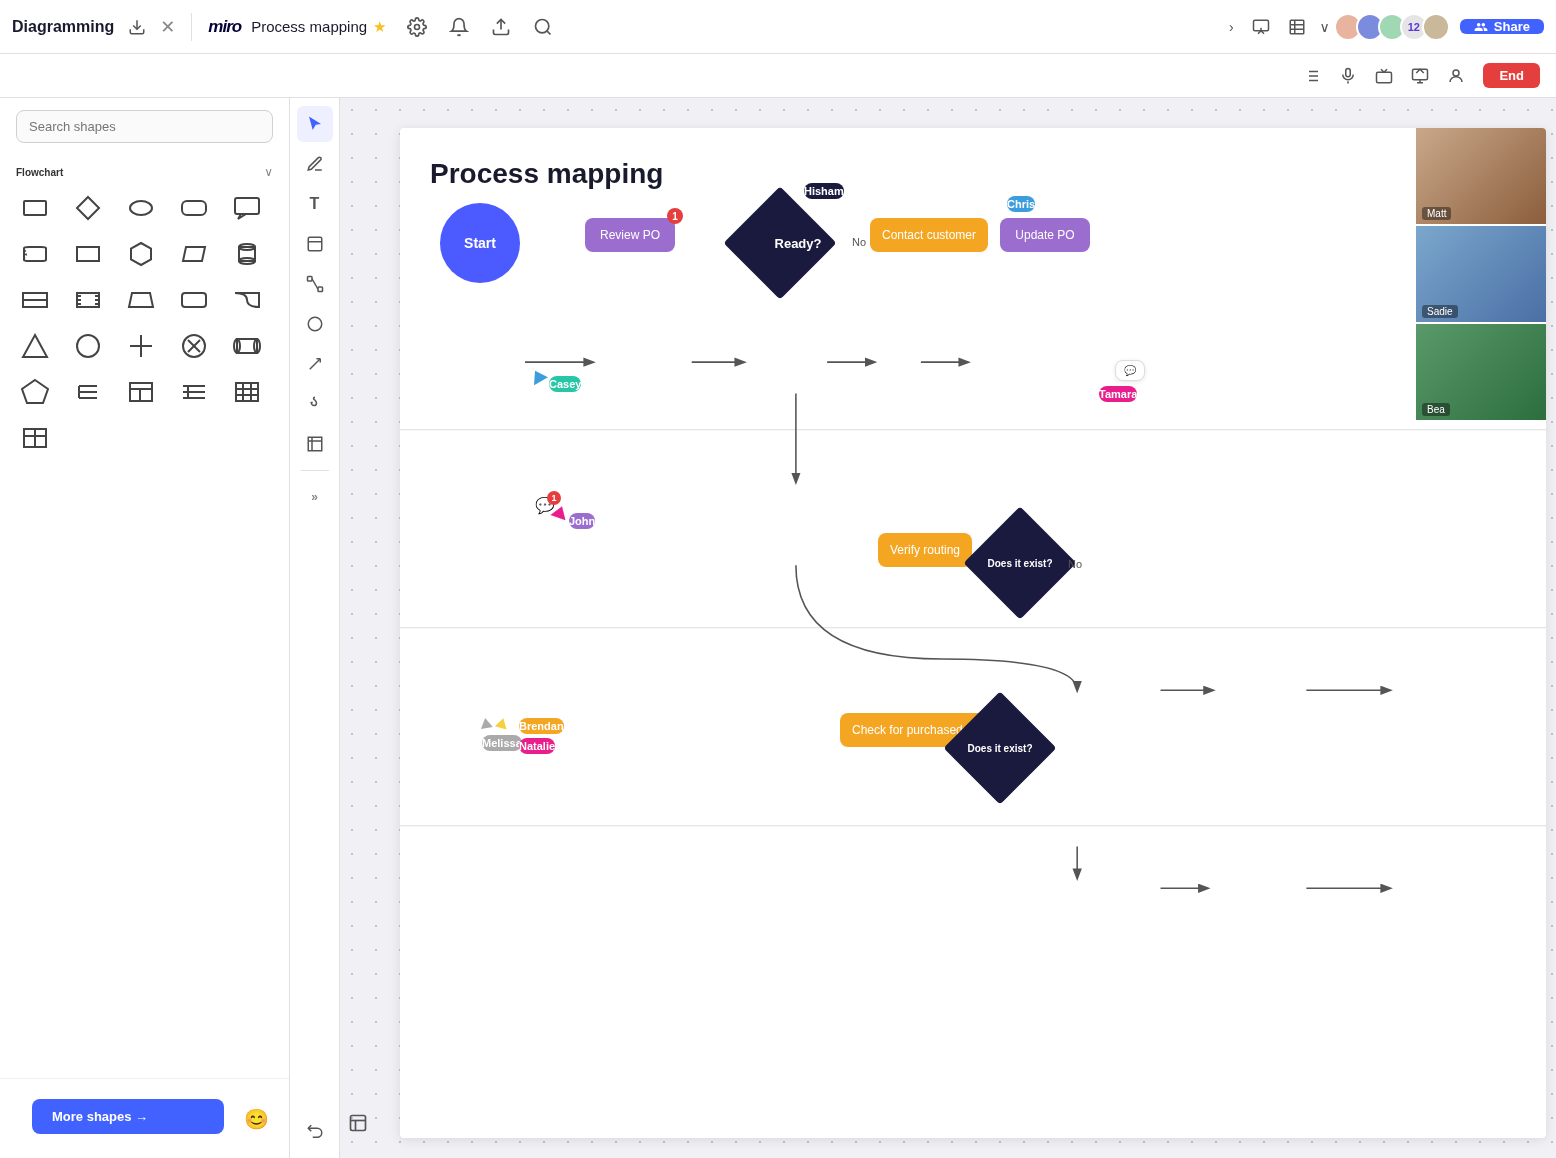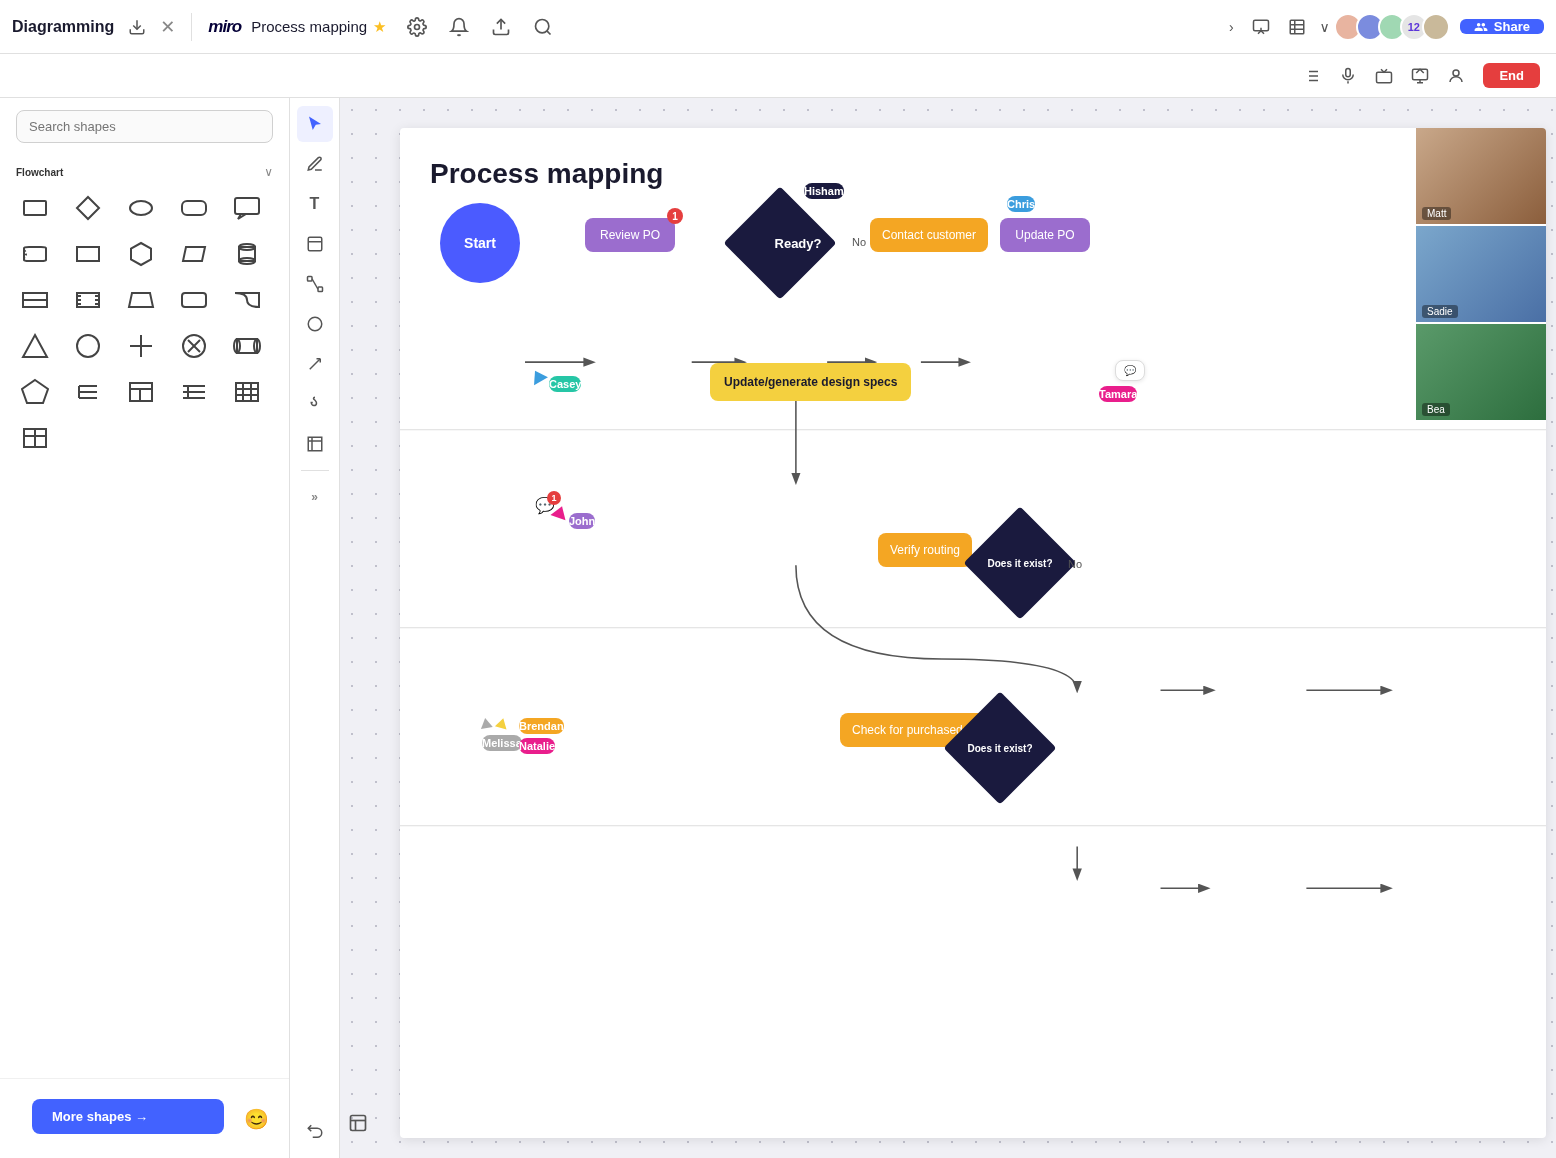--- a/index.html
+++ b/index.html
@@ -520,23 +520,20 @@
         <span>Contact customer</span>
       </div>
 
       <div class="fc-node fc-rect" style="position:absolute;left:600px;top:90px;border-radius:8px;background:#9b6dce;color:#fff;padding:10px 14px;min-width:90px;text-align:center;font-size:12px;">
         <span>Update PO</span>
       </div>
 
       <div class="user-label label-dark" style="position:absolute;left:395px;top:55px;">Hisham</div>
       <div class="user-label label-blue" style="position:absolute;left:598px;top:68px;">Chris</div>
 
-      <div style="position:absolute;left:310px;top:235px;background:#f4d03f;color:#1a1a2e;border-radius:8px;padding:12px 14px;min-width:120px;text-align:center;font-size:12px;font-weight:600;">
-        <span>Update/generate design specs</span>
-      </div>
 
       <div class="user-label label-teal" style="position:absolute;left:140px;top:248px;">Casey</div>
 
       <div style="position:absolute;left:130px;top:242px;width:0;height:0;border-style:solid;border-width:0 8px 12px 8px;border-color:transparent transparent #3b9dde transparent;transform:rotate(-30deg);"></div>
 
       <div class="user-label label-pink" style="position:absolute;left:690px;top:258px;">Tamara</div>
 
       <div style="position:absolute;left:715px;top:232px;background:#fff;border:1.5px solid #ddd;border-radius:8px;padding:4px 8px;font-size:10px;color:#555;box-shadow:0 1px 4px rgba(0,0,0,0.1);">💬</div>
 
       <div style="position:absolute;left:478px;top:405px;background:#f4a623;color:#fff;border-radius:8px;padding:10px 12px;min-width:90px;text-align:center;font-size:12px;">

